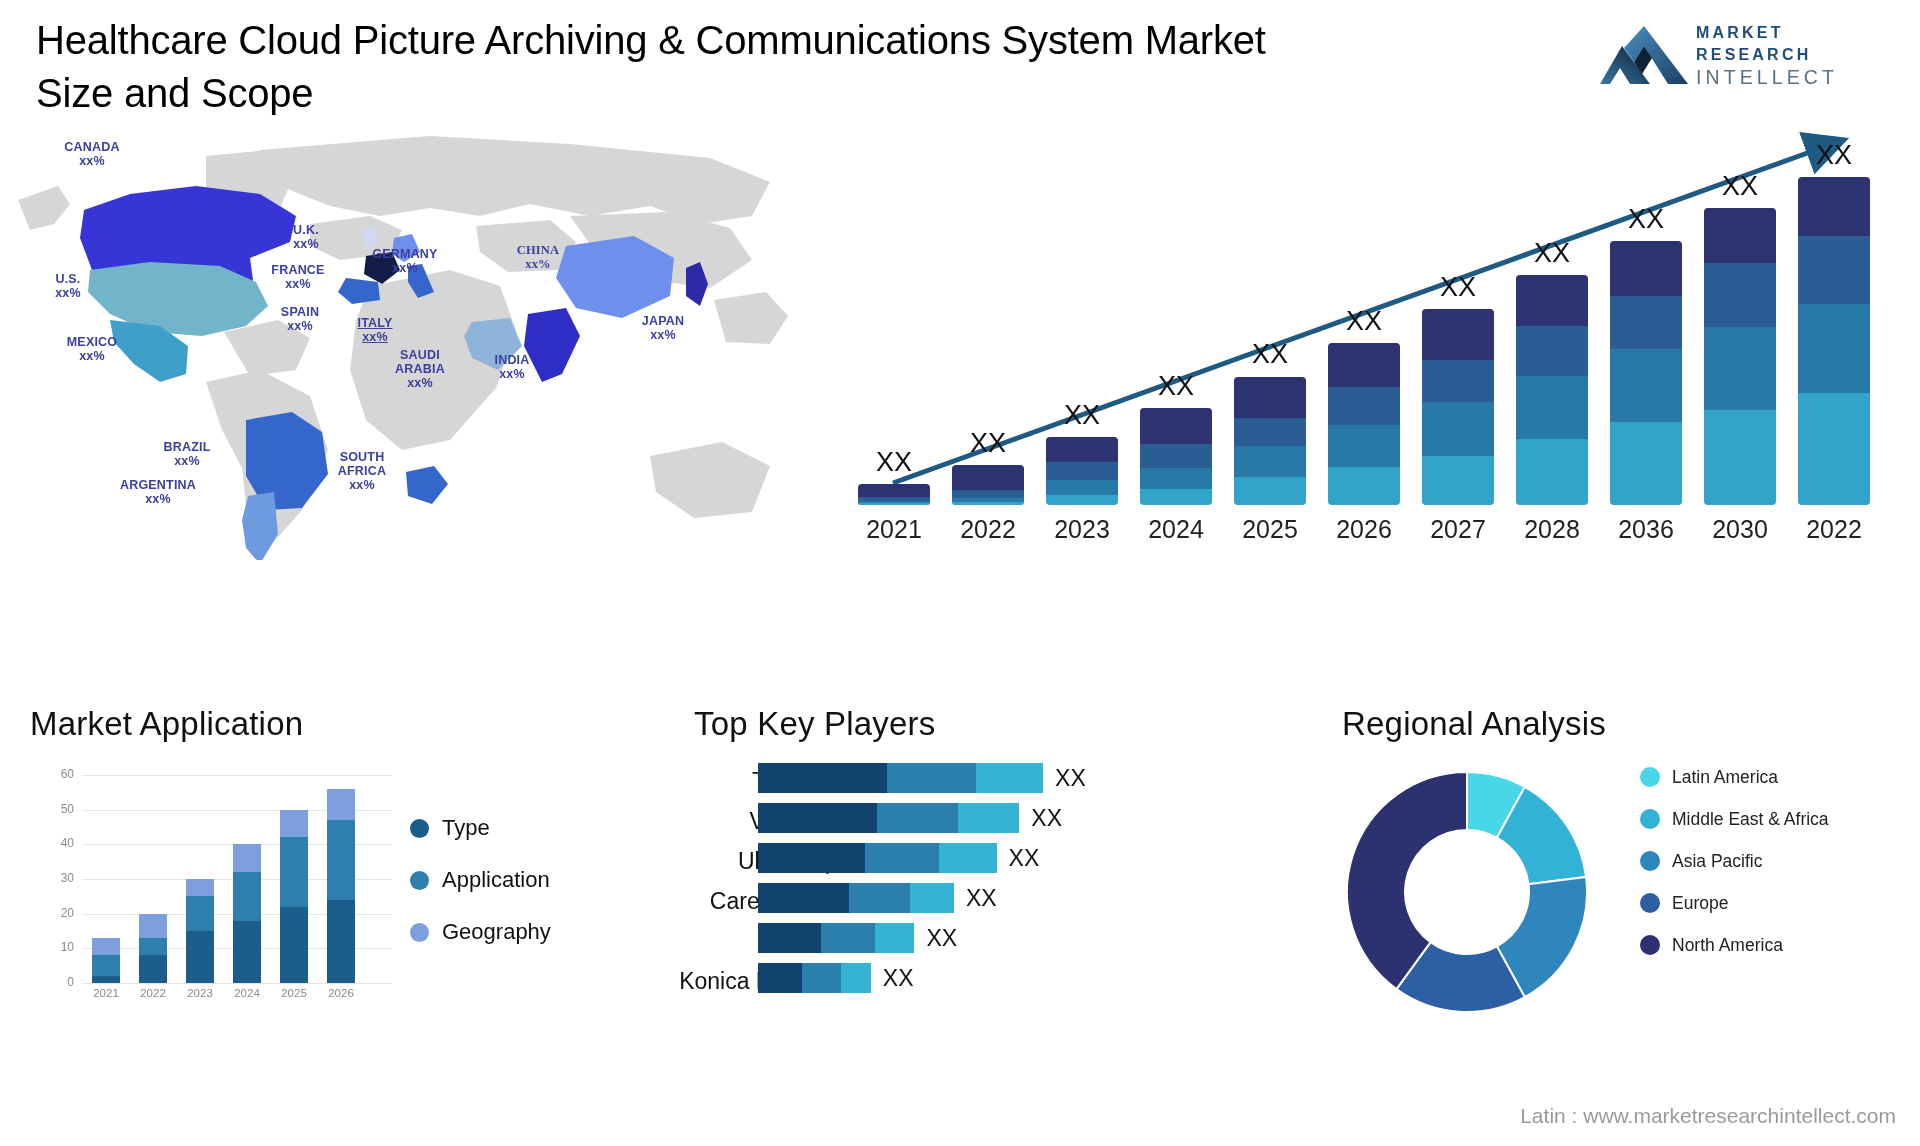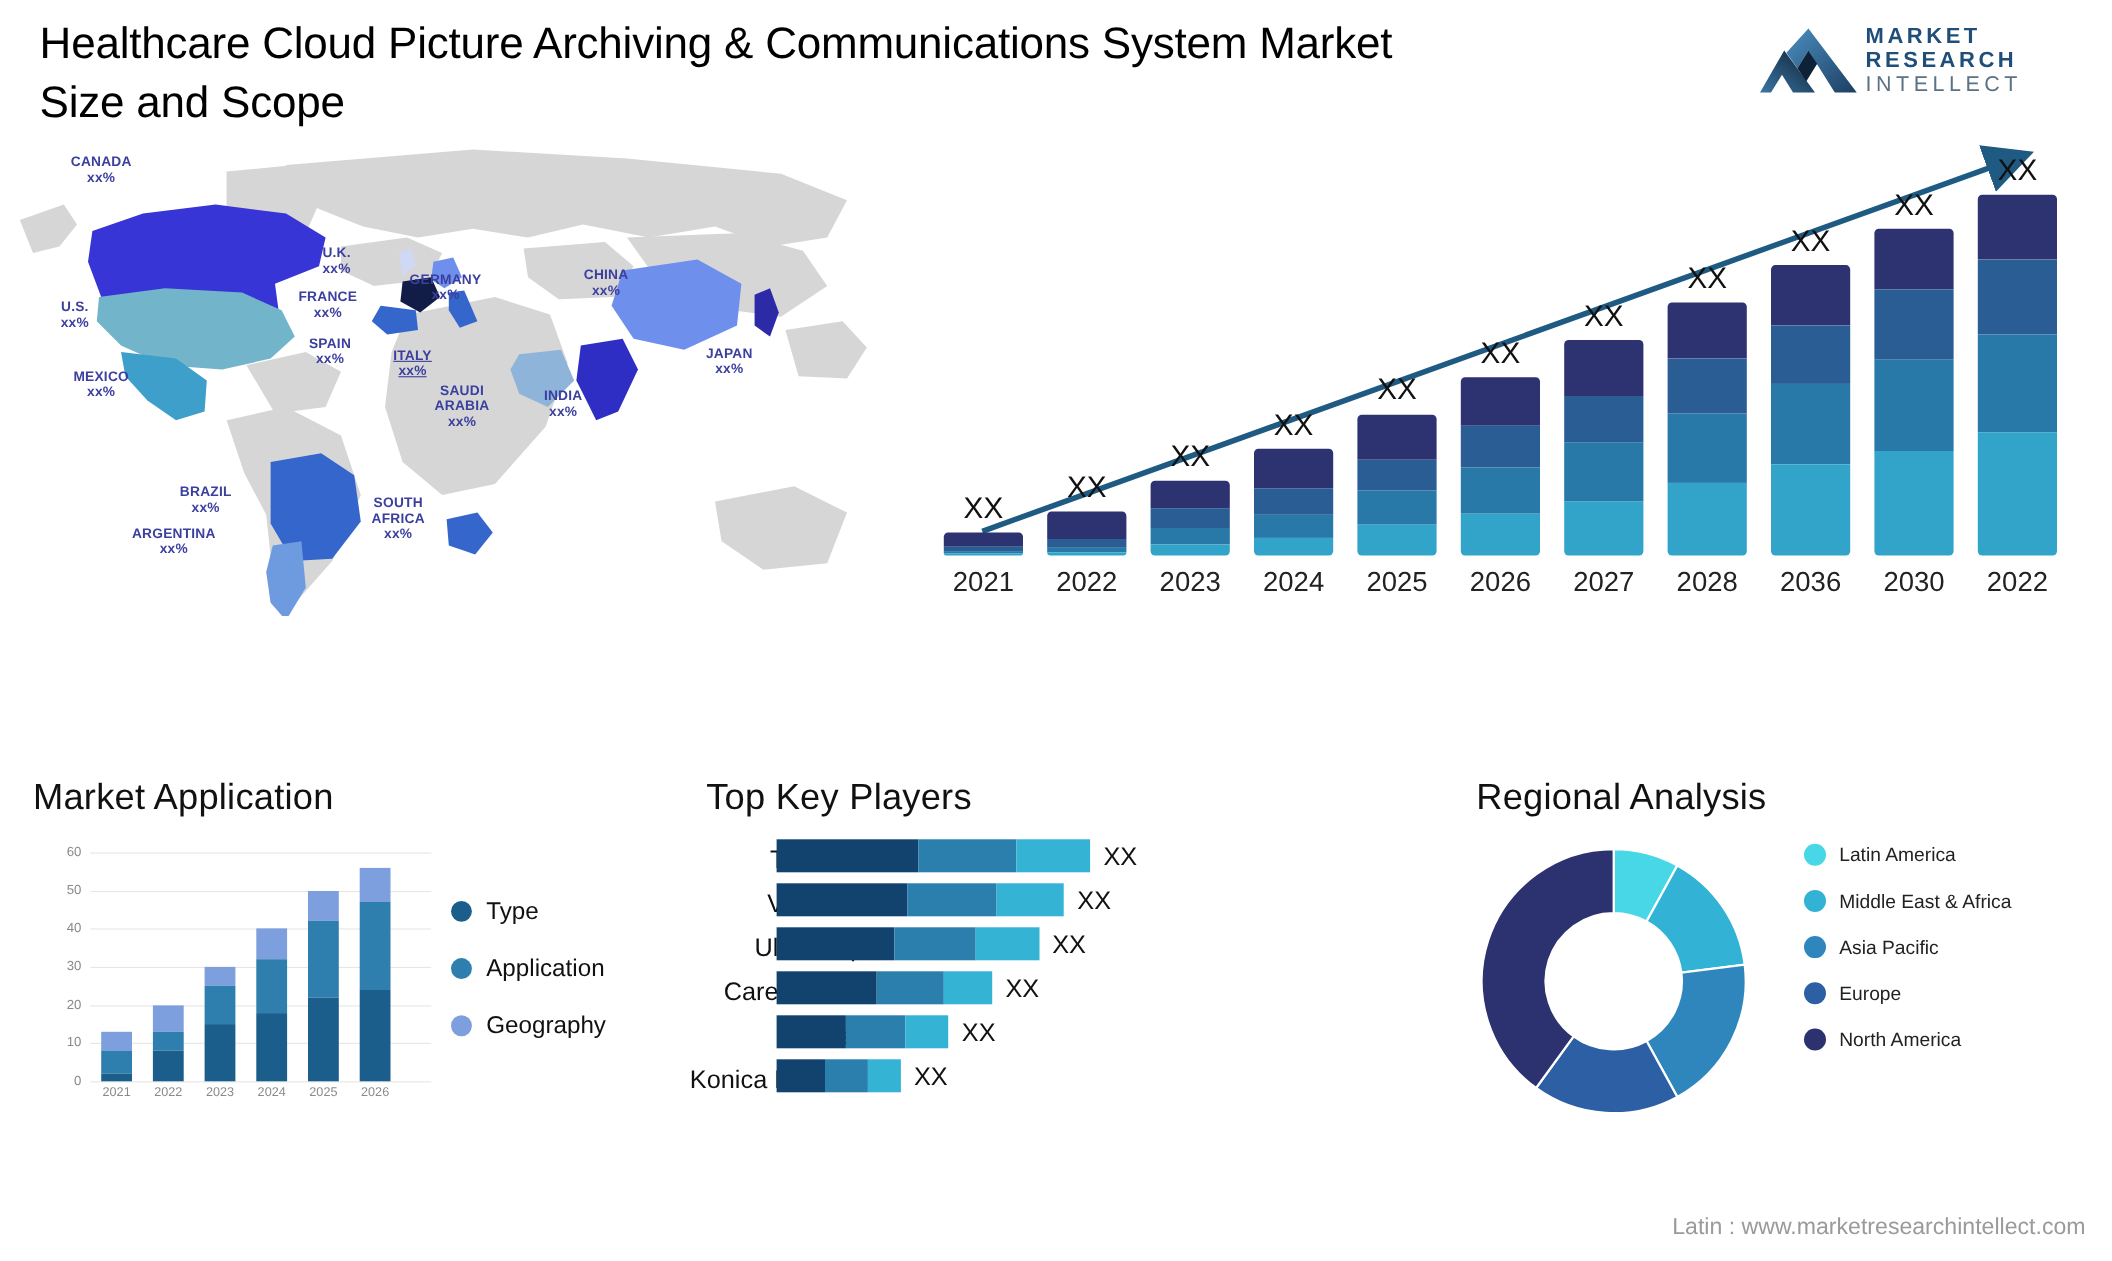--- a/index.html
+++ b/index.html
@@ -9,21 +9,21 @@
   
   #header{position:absolute;left:0;top:0;width:1920px;height:120px;}
   #page-title{position:absolute;left:36px;top:14px;width:1250px;
     font-size:40px;line-height:1.33;font-weight:400;color:#000;
     font-family:"Liberation Sans Narrow","Liberation Sans",sans-serif;
     letter-spacing:-0.2px;}
   #logo{position:absolute;right:20px;top:18px;width:300px;height:76px;}
   #logo-mark{position:absolute;left:0;top:6px;width:90px;height:62px;}
   #logo-text{position:absolute;left:96px;top:4px;width:210px;}
   .logo-line{font-weight:bold;color:#1f4e79;letter-spacing:3.2px;
-    font-size:20px;line-height:22px;font-family:"Liberation Sans",sans-serif;}
+    font-size:16px;line-height:22px;font-family:"Liberation Sans",sans-serif;}
   .logo-line.thin{font-weight:400;color:#5b7184;letter-spacing:4.1px;font-size:19.5px;}
 
   
   #map-panel{position:absolute;left:10px;top:120px;width:820px;height:440px;}
   #map-svg{position:absolute;left:0;top:0;}
   .map-label{position:absolute;color:#3b3f9e;font-weight:bold;font-size:12.5px;
     line-height:14px;text-align:center;letter-spacing:.2px;white-space:pre-line;}
 
   
   #growth-panel{position:absolute;left:835px;top:125px;width:1075px;height:425px;}
@@ -54,21 +54,21 @@
   .sseg{width:100%;}
   .sxlab{position:absolute;top:212px;width:44px;text-align:center;font-size:11.5px;
          color:#8a8a8a;}
   #seg-legend{position:absolute;left:380px;top:110px;}
   .slg-row{display:flex;align-items:center;margin-bottom:26px;}
   .slg-dot{width:19px;height:19px;border-radius:50%;margin-right:13px;}
   .slg-lab{font-size:22px;color:#111;
     font-family:"Liberation Sans Narrow","Liberation Sans",sans-serif;}
 
   
-  #players-panel{position:absolute;left:620px;top:705px;width:620px;height:400px;}
+  #players-panel{position:absolute;left:672px;top:705px;width:620px;height:400px;}
   .pl-name{position:absolute;right:462px;white-space:nowrap;font-size:23px;color:#111;
     font-family:"Liberation Sans Narrow","Liberation Sans",sans-serif;text-align:right;}
   .pl-track{position:absolute;left:86px;height:30px;display:flex;}
   .pl-seg{height:100%;}
   .pl-xx{position:absolute;font-size:23px;color:#111;
     font-family:"Liberation Sans Narrow","Liberation Sans",sans-serif;}
 
   
   #region-panel{position:absolute;left:1280px;top:705px;width:630px;height:400px;}
   #donut{position:absolute;left:62px;top:62px;width:250px;height:250px;}
@@ -185,21 +185,21 @@
       <div class="map-label" style="left: 395px; top: 127px; width: 92px; margin-left: -46px;">GERMANY
 xx%</div>
       <div class="map-label" style="left: 365px; top: 196px; width: 92px; margin-left: -46px; text-decoration: underline;">ITALY
 xx%</div>
       <div class="map-label" style="left: 410px; top: 228px; width: 92px; margin-left: -46px;">SAUDI
 ARABIA
 xx%</div>
       <div class="map-label" style="left: 352px; top: 330px; width: 92px; margin-left: -46px;">SOUTH
 AFRICA
 xx%</div>
-      <div class="map-label" style="left: 541px; top: 123px; width: 92px; margin-left: -46px;">CHINA
+      <div class="map-label" style="left: 528px; top: 123px; width: 92px; margin-left: -46px; font-family: Liberation Serif, serif;">CHINA
 xx%</div>
       <div class="map-label" style="left: 502px; top: 233px; width: 92px; margin-left: -46px;">INDIA
 xx%</div>
       <div class="map-label" style="left: 653px; top: 194px; width: 92px; margin-left: -46px;">JAPAN
 xx%</div>
     </div>
 </div>
 
 <div id="growth-panel">
   <svg id="arrow-svg" width="1075" height="425" viewBox="0 0 1075 425">

